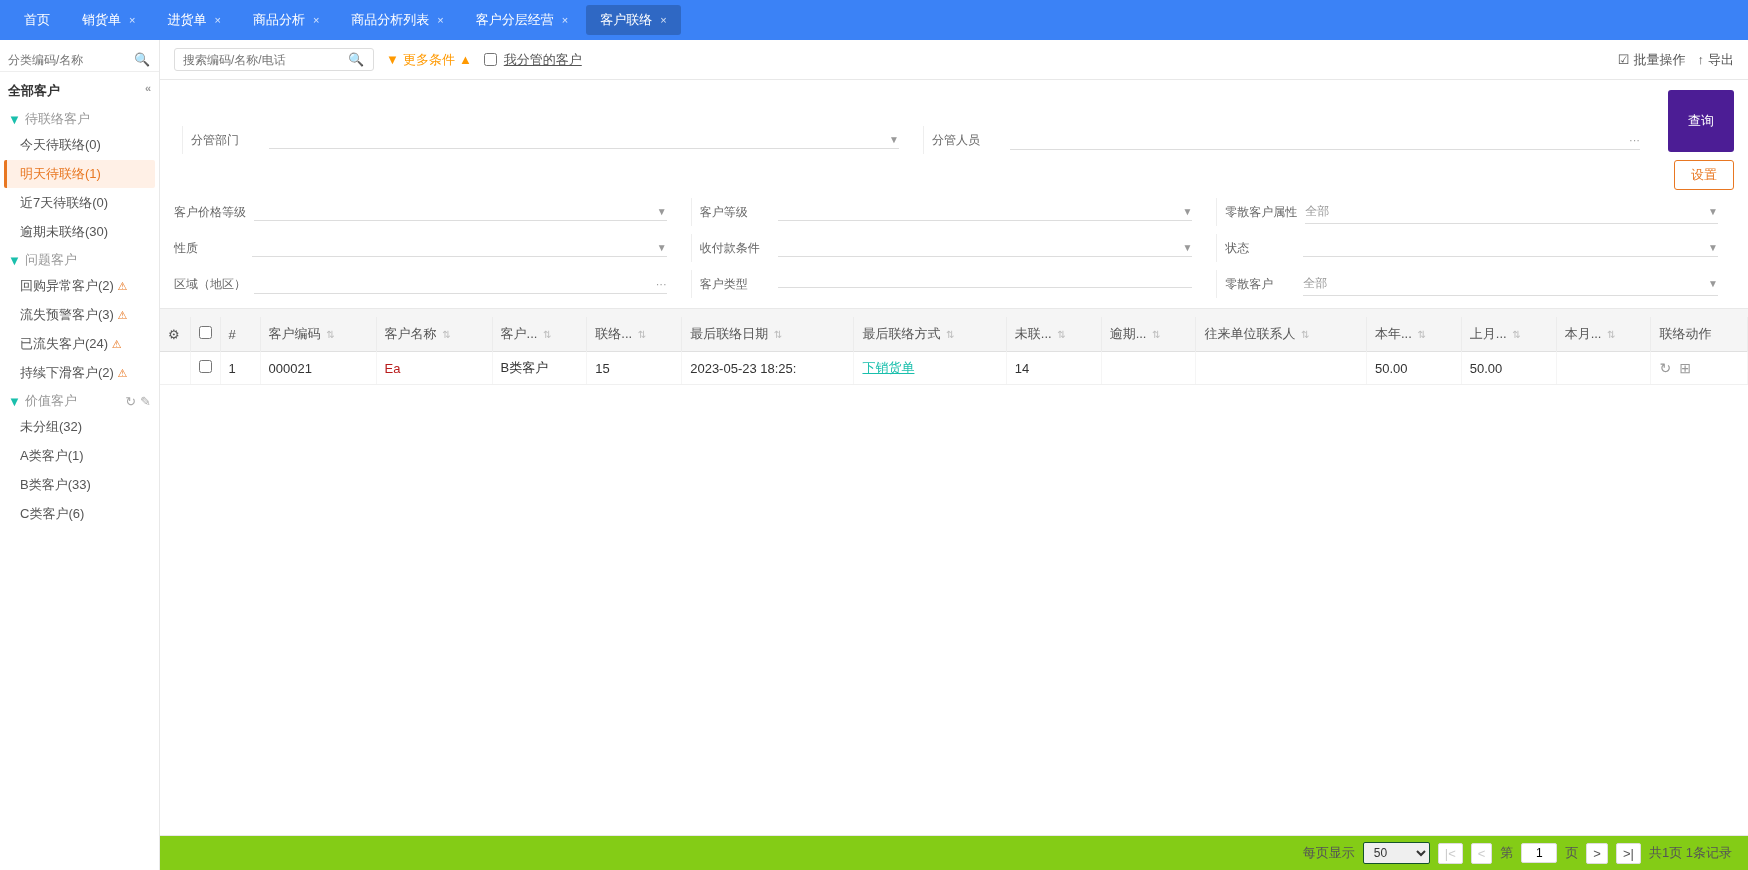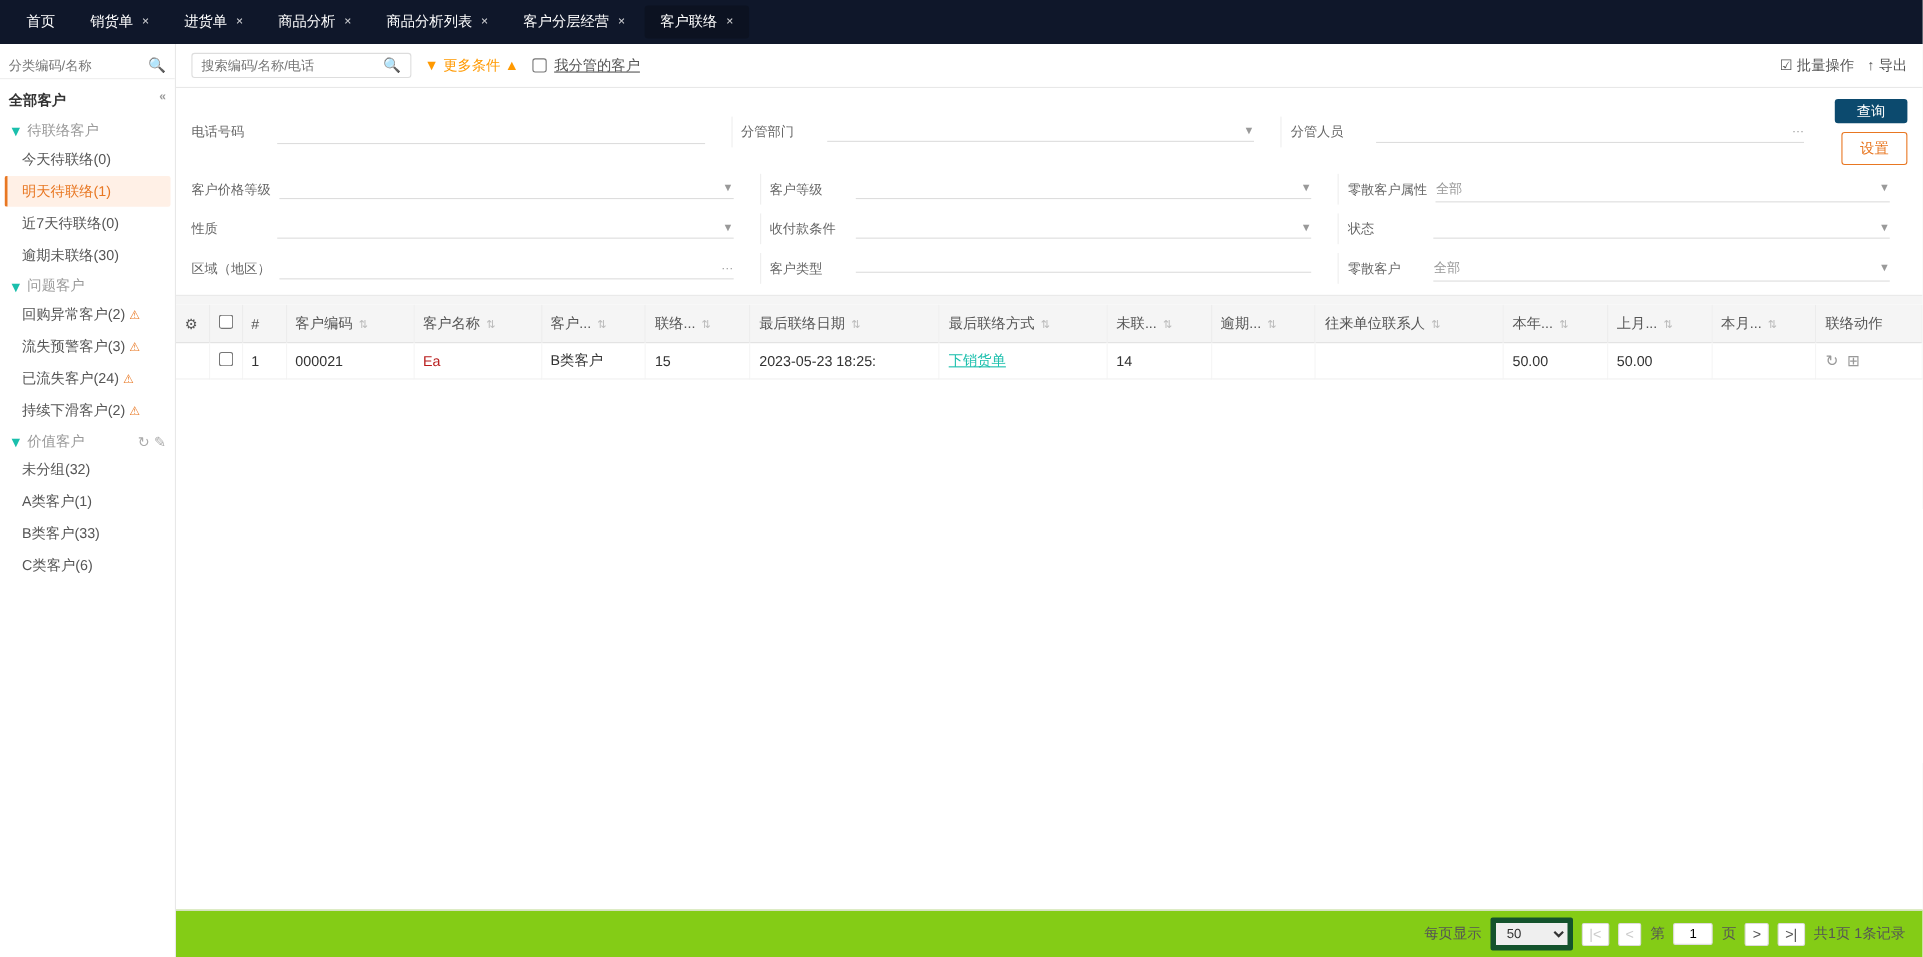--- a/index.html
+++ b/index.html
@@ -1,20 +1,20 @@
 <!DOCTYPE html>
 <html><head>
   <meta charset="utf-8">
   <style>
     * { box-sizing: border-box; margin: 0; padding: 0; font-family: 'Microsoft YaHei', Arial, sans-serif; font-size: 13px; }
     body { background: #f5f5f5; min-width: 1748px; overflow-x: auto; }
 
     
     .top-nav {
-      background: #0f172a;
+      background: #3b82f6;
       height: 40px;
       display: flex;
       align-items: center;
       padding: 0 10px;
       gap: 4px;
     }
     .nav-item {
       color: #fff;
       padding: 6px 14px;
       border-radius: 3px;
@@ -189,25 +189,25 @@
       align-items: center;
       justify-content: space-between;
       border-bottom: 1px solid #ddd;
       padding: 3px 0;
       cursor: pointer;
     }
     .filter-select-text { color: #999; font-size: 12px; }
     .filter-select-arrow { color: #999; font-size: 10px; }
     .filter-divider { width: 1px; background: #eee; height: 28px; margin: 0 8px; }
     .query-btn {
-      background: #0c4a6e;
+      background: #4c1d95;
       color: #fff;
       border: none;
       border-radius: 3px;
-      padding: 2px 20px;
+      padding: 22px 20px;
       cursor: pointer;
       font-size: 13px;
     }
     .set-btn {
       background: #fff;
       color: #e87722;
       border: 1px solid #e87722;
       border-radius: 3px;
       padding: 5px 16px;
       cursor: pointer;
@@ -265,21 +265,21 @@
       border-top: 1px solid #e8e8e8;
       padding: 6px 16px;
       display: flex;
       align-items: center;
       justify-content: flex-end;
       gap: 8px;
       font-size: 12px;
       color: #555;
     }
     .pagination-select {
-      border: 5px solid #14532d;
+      border: 1px solid #14532d;
       border-radius: 2px;
       padding: 2px 18px 2px 6px;
       font-size: 12px;
       color: #333;
       outline: none;
       cursor: pointer;
     }
     .page-btn {
       border: 1px solid #ddd;
       background: #fff;
@@ -443,24 +443,20 @@
         <div class="export-btn">
           <span style="color:#555;">↑</span>
           <span>导出</span>
         </div>
       </div>
     </div>
 
     <div class="filter-panel">
       <div class="filter-row">
 
-        <div class="filter-cell">
-          <span class="filter-label">电话号码</span>
-          <input class="filter-input" type="text" style="">
-        </div>
         <div class="filter-divider"></div>
 
         <div class="filter-cell">
           <span class="filter-label">分管部门</span>
           <div class="filter-select">
             <span class="filter-select-text"></span>
             <span class="filter-select-arrow">▼</span>
           </div>
         </div>
         <div class="filter-divider"></div>

